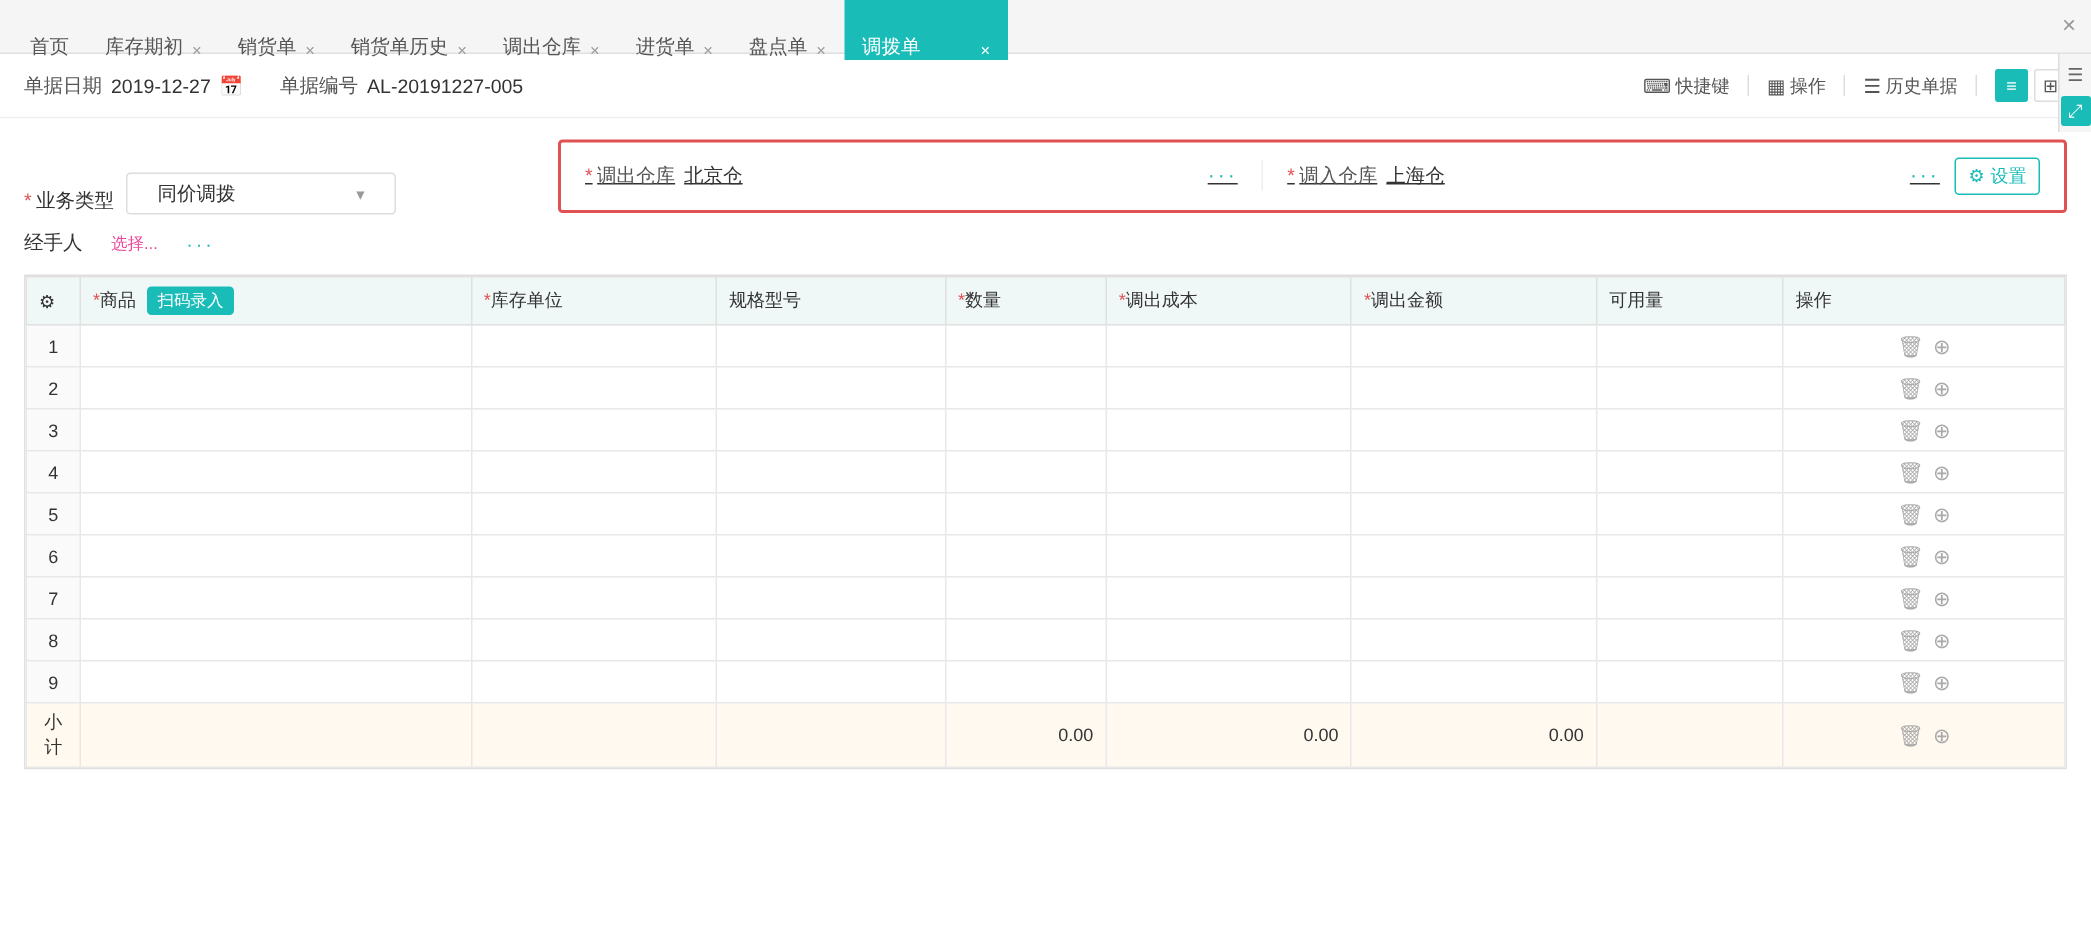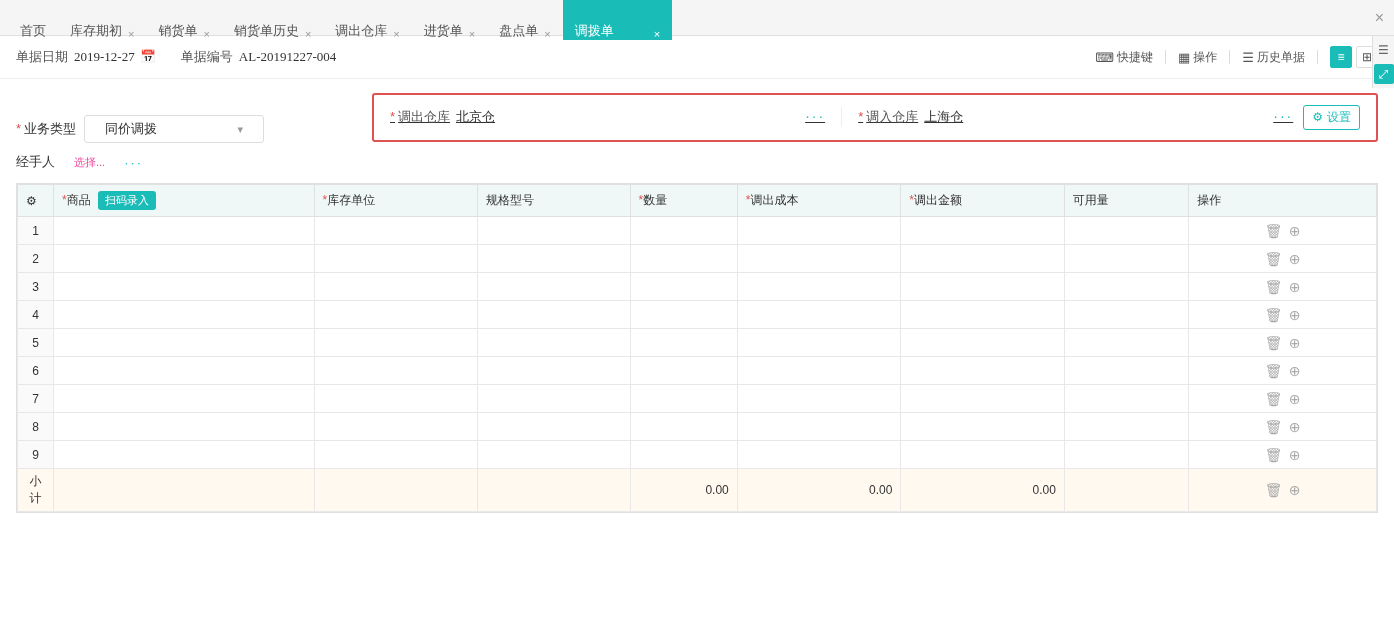--- a/index.html
+++ b/index.html
@@ -55,21 +55,20 @@
       display: flex;
       align-items: center;
       padding: 10px 16px;
       border-bottom: 1px solid #eee;
       background: #fff;
     }
     .form-header .field-group {
       display: flex;
       align-items: center;
       margin-right: 24px;
-      font-family: Liberation Serif, serif;
     }
     .form-header .field-label {
       color: #555;
       margin-right: 6px;
       font-size: 13px;
     }
     .form-header .field-value {
       color: #333;
       font-size: 13px;
     }
@@ -361,21 +360,21 @@
 </div>
 
 <div class="form-header">
   <div class="field-group">
     <span class="field-label">单据日期</span>
     <span class="field-value">2019-12-27</span>
     <span class="calendar-icon">📅</span>
   </div>
   <div class="field-group">
     <span class="field-label">单据编号</span>
-    <span class="field-value">AL-20191227-004</span>
+    <span class="field-value">AL-20191227-005</span>
   </div>
   <div class="header-actions">
     <div class="action-item">
       <span class="action-icon">⌨</span>
       <span>快捷键</span>
     </div>
     <div class="header-divider"></div>
     <div class="action-item">
       <span class="action-icon">▦</span>
       <span>操作</span>
@@ -390,21 +389,21 @@
       <div class="toolbar-btn active">≡</div>
       <div class="toolbar-btn">⊞</div>
     </div>
   </div>
 </div>
 
 <div class="form-body">
 
   <div class="form-row">
 
-    <div style="display:flex;align-items:center;min-width:340px;margin-top:24px;">
+    <div style="display:flex;align-items:flex-end;min-width:340px;margin-top:24px;">
       <span class="field-required">业务类型</span>
       <div class="select-field" style="margin-left:8px;min-width:180px;">
         <span class="select-value">同价调拨</span>
         <span class="select-arrow">▾</span>
       </div>
     </div>
 
     <div class="warehouse-section">
 
       <div class="warehouse-field">

